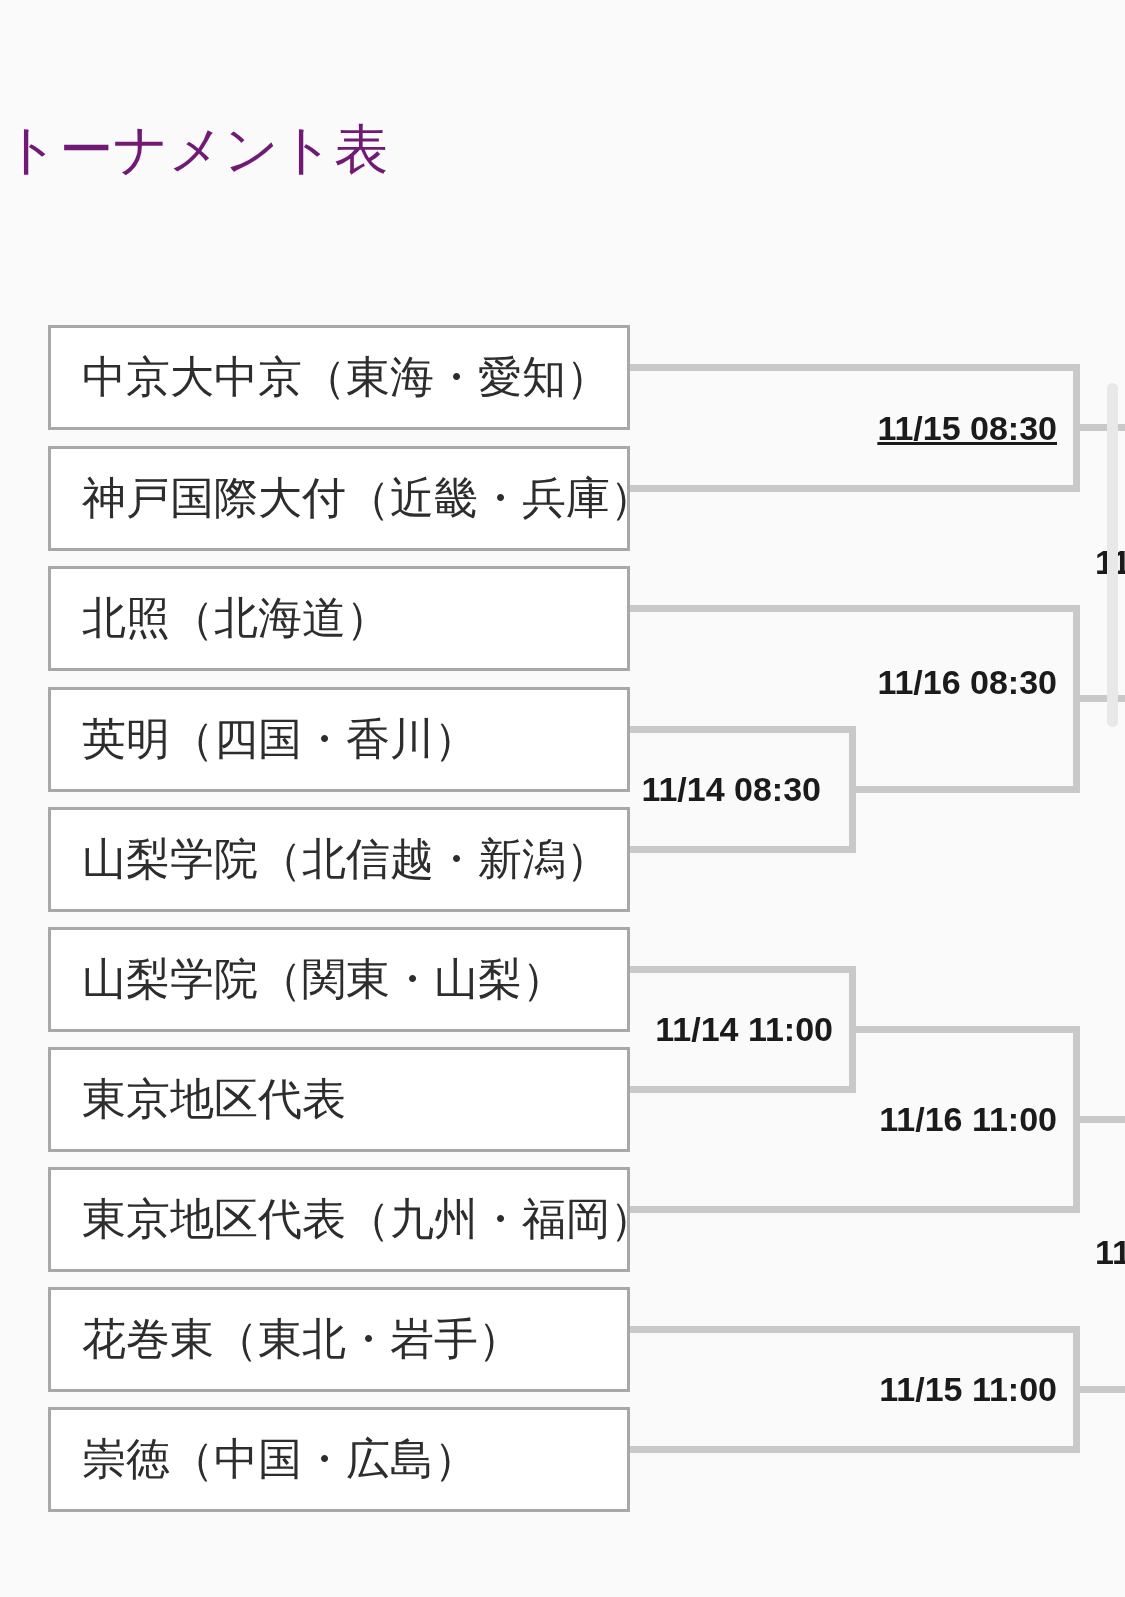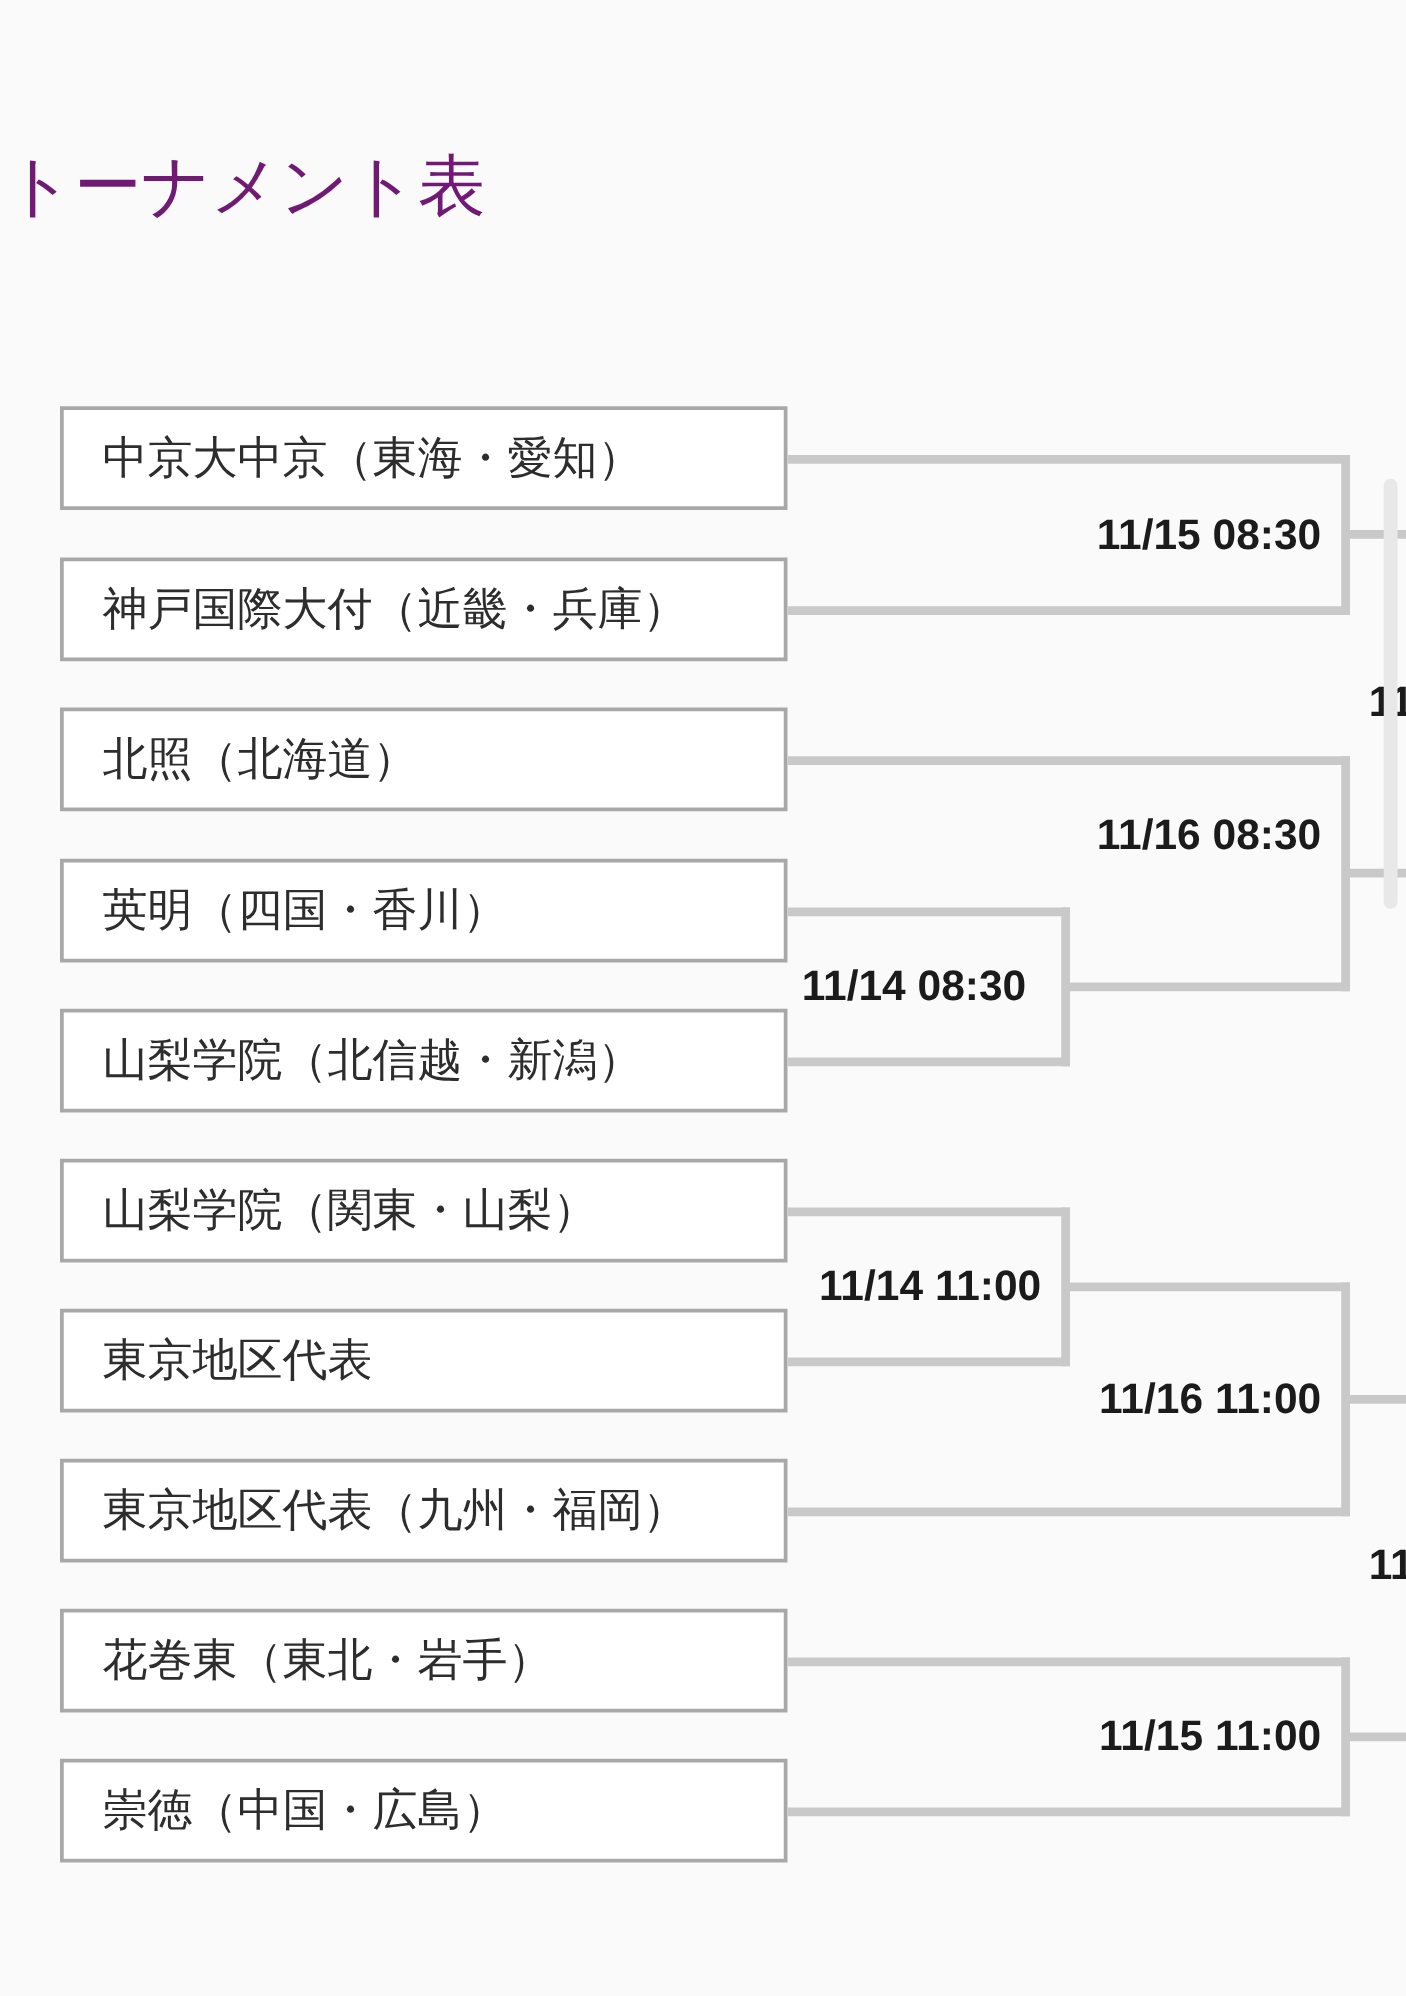--- a/index.html
+++ b/index.html
@@ -13,27 +13,27 @@
   .page-title{
     position:absolute;
     left:4px;top:120px;
     font-size:54px;line-height:58px;
     font-weight:400;
     color:#701a75;
     white-space:nowrap;
   }
   .team-box{
     position:absolute;
-    left:48px;width:582px;height:83px;
+    left:48px;width:582px;height:105px;
     box-sizing:border-box;
     background:#ffffff;
     border:3px solid #a8a8a8;
     display:flex;align-items:center;
     padding-left:31px;
-    font-size:36px;
+    font-size:44px;
     color:#2d2d2d;
     white-space:nowrap;
   }
   .hline{position:absolute;height:7px;background:#c9c9c9;}
   .vline{position:absolute;width:7px;background:#c9c9c9;}
   .match-label{
     position:absolute;
     font-size:34px;font-weight:700;
     line-height:40px;
     color:#1b1b1b;
@@ -116,22 +116,22 @@
 
 <div class="hline" style="left:630px;top:1206px;width:450px;"></div>
 <div class="vline" style="left:1073px;top:1026px;height:187px;"></div>
 <div class="hline" style="left:1080px;top:1116px;width:45px;"></div>
 
 <div class="hline" style="left:630px;top:1326px;width:450px;"></div>
 <div class="hline" style="left:630px;top:1446px;width:450px;"></div>
 <div class="vline" style="left:1073px;top:1326px;height:127px;"></div>
 <div class="hline" style="left:1080px;top:1386px;width:45px;"></div>
 
-<div class="match-label" style="right:68px;top:408px;">11/15 08:30</div>
-<div class="match-label" style="right:68px;top:648px;">11/16 08:30</div>
+<div class="match-label" style="right:68px;top:408px;text-decoration:underline;">11/15 08:30</div>
+<div class="match-label" style="right:68px;top:662px;">11/16 08:30</div>
 <div class="match-label" style="right:304px;top:769px;">11/14 08:30</div>
 <div class="match-label" style="right:292px;top:1009px;">11/14 11:00</div>
 <div class="match-label" style="right:68px;top:1099px;">11/16 11:00</div>
 <div class="match-label" style="right:68px;top:1369px;">11/15 11:00</div>
 
 <div class="sf-label" style="top:542px;">11</div>
 <div class="sf-label" style="top:1232px;">11</div>
 
 <div class="scrollbar-thumb"></div>
 

